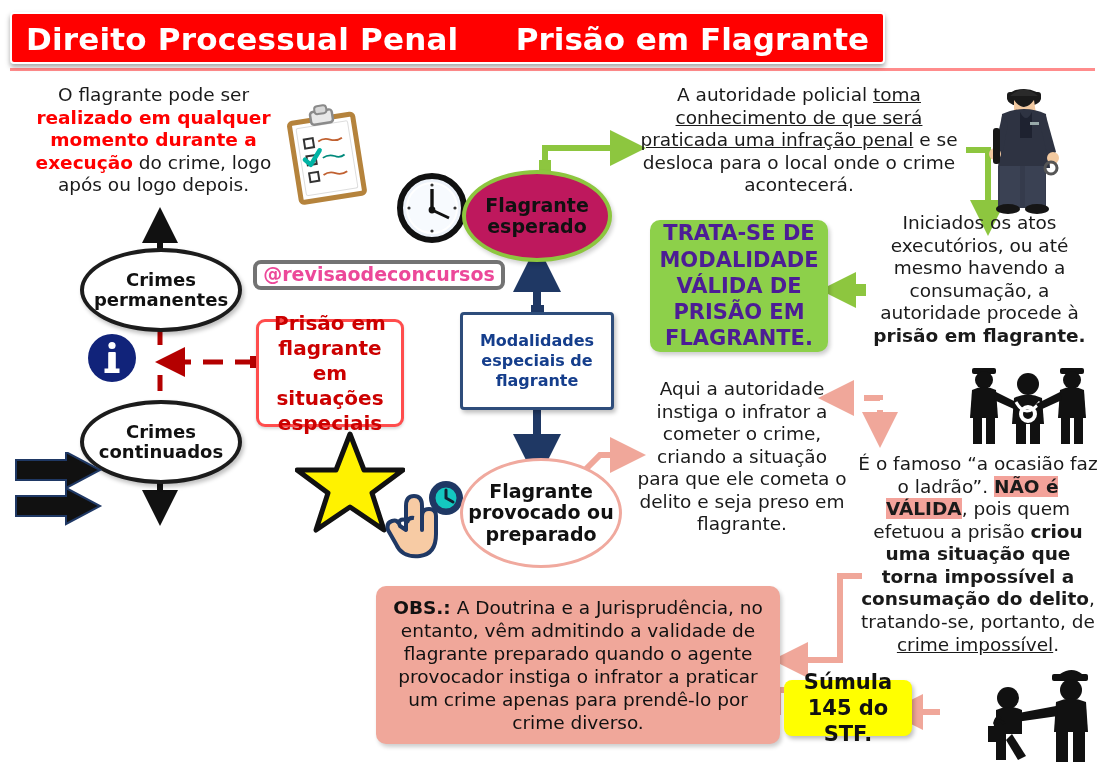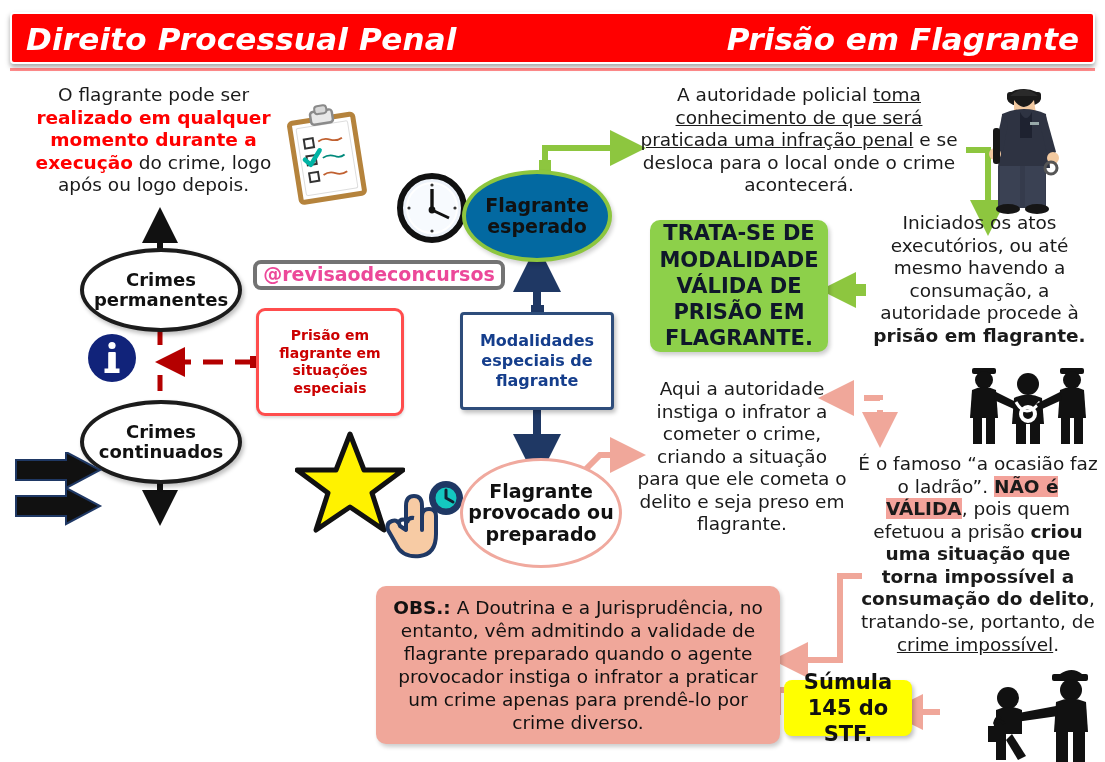--- a/index.html
+++ b/index.html
@@ -16,28 +16,27 @@
     height: 762px;
     background: #ffffff;
     overflow: hidden;
   }
 
   
   .header-bar {
     position: absolute;
     left: 10px;
     top: 12px;
-    width: 1085px;
+    width: 875px;
     height: 52px;
     background: #FF0000;
     border: 2px solid #ffffff;
     border-radius: 4px;
     box-shadow: 0 3px 5px rgba(0,0,0,0.35);
     box-sizing: border-box;
-    font-style: italic;
   }
   .header-underline {
     position: absolute;
     left: 10px;
     top: 68px;
     width: 1085px;
     height: 3px;
     background: #FF0000;
     opacity: .45;
   }
@@ -91,21 +90,21 @@
   }
   .ell-black {
     border: 4px solid #1c1c1c;
     color: #111;
     background: #fff;
     box-shadow: 2px 3px 4px rgba(0,0,0,.25);
   }
   .ell-green {
     border: 4px solid #8DC63F;
     color: #111;
-    background: #0369a1;
+    background: #be185d;
     box-shadow: 2px 3px 4px rgba(0,0,0,.18);
   }
   .ell-pink {
     border: 3px solid #F0A99E;
     color: #111;
     background: #fff;
   }
 
   .box {
     position: absolute;
@@ -136,21 +135,21 @@
     border: 3px solid #2E4D7B;
     border-radius: 4px;
     color: #153E8C;
     font-weight: bold;
     background: #fff;
     box-shadow: 2px 3px 4px rgba(0,0,0,.25);
   }
   .box-green {
     background: #8DD04A;
     border-radius: 10px;
-    color: #0f172a;
+    color: #4c1d95;
     font-weight: bold;
     box-shadow: 2px 3px 4px rgba(0,0,0,.2);
   }
   .box-salmon {
     background: #F0A79A;
     border-radius: 10px;
     color: #111;
     box-shadow: 2px 3px 4px rgba(0,0,0,.2);
   }
   .box-yellow {
@@ -304,21 +303,21 @@
       <circle cx="26" cy="13.5" r="3.6" fill="#fff"></circle>
       <rect x="22.2" y="20" width="7.6" height="20" rx="1" fill="#fff"></rect>
       <rect x="18.5" y="36.5" width="15" height="4.5" fill="#fff"></rect>
     </svg>
   </div>
 
   <div class="box box-handle" style="left:253px; top:260px; width:252px; height:30px; font-size:19px;">
     <span>@revisaodeconcursos</span>
   </div>
 
-  <div class="box box-red" style="left:256px; top:308px; width:148px; height:108px; font-size:14px; padding:12px 6px;">
+  <div class="box box-red" style="left:256px; top:319px; width:148px; height:108px; font-size:20px; padding:12px 6px;">
     <span>Prisão em flagrante em situações especiais</span>
   </div>
 
   <div class="icon-abs" style="left:295px; top:430px; width:110px; height:105px;">
     <svg viewBox="0 0 110 105" width="110" height="105">
       <polygon points="55,4 69,40 108,40 77,63 89,100 55,77 21,100 33,63 2,40 41,40" fill="#FFF200" stroke="#111" stroke-width="5" stroke-linejoin="round"></polygon>
     </svg>
   </div>
 
   <div class="icon-abs" style="left:14px; top:452px; width:96px; height:78px;">

